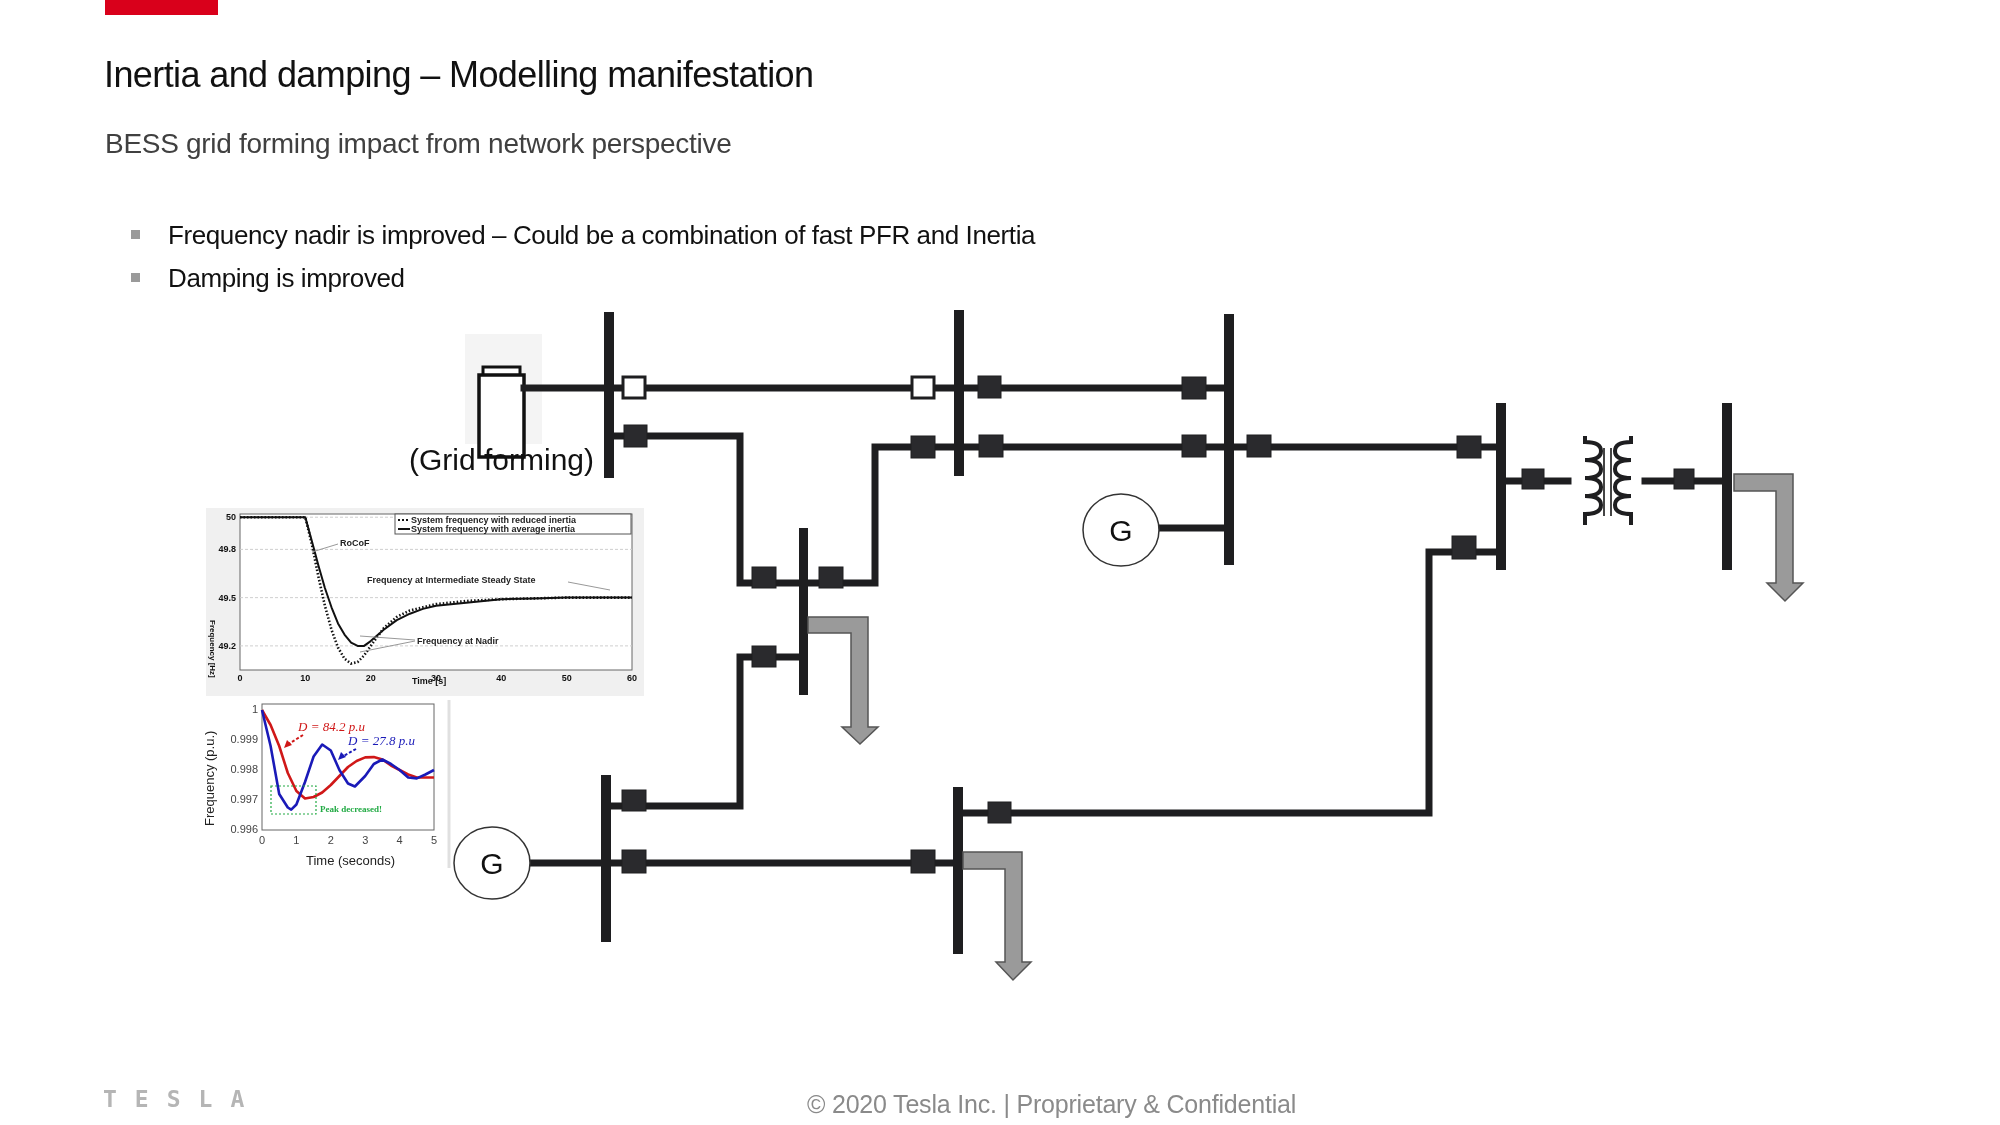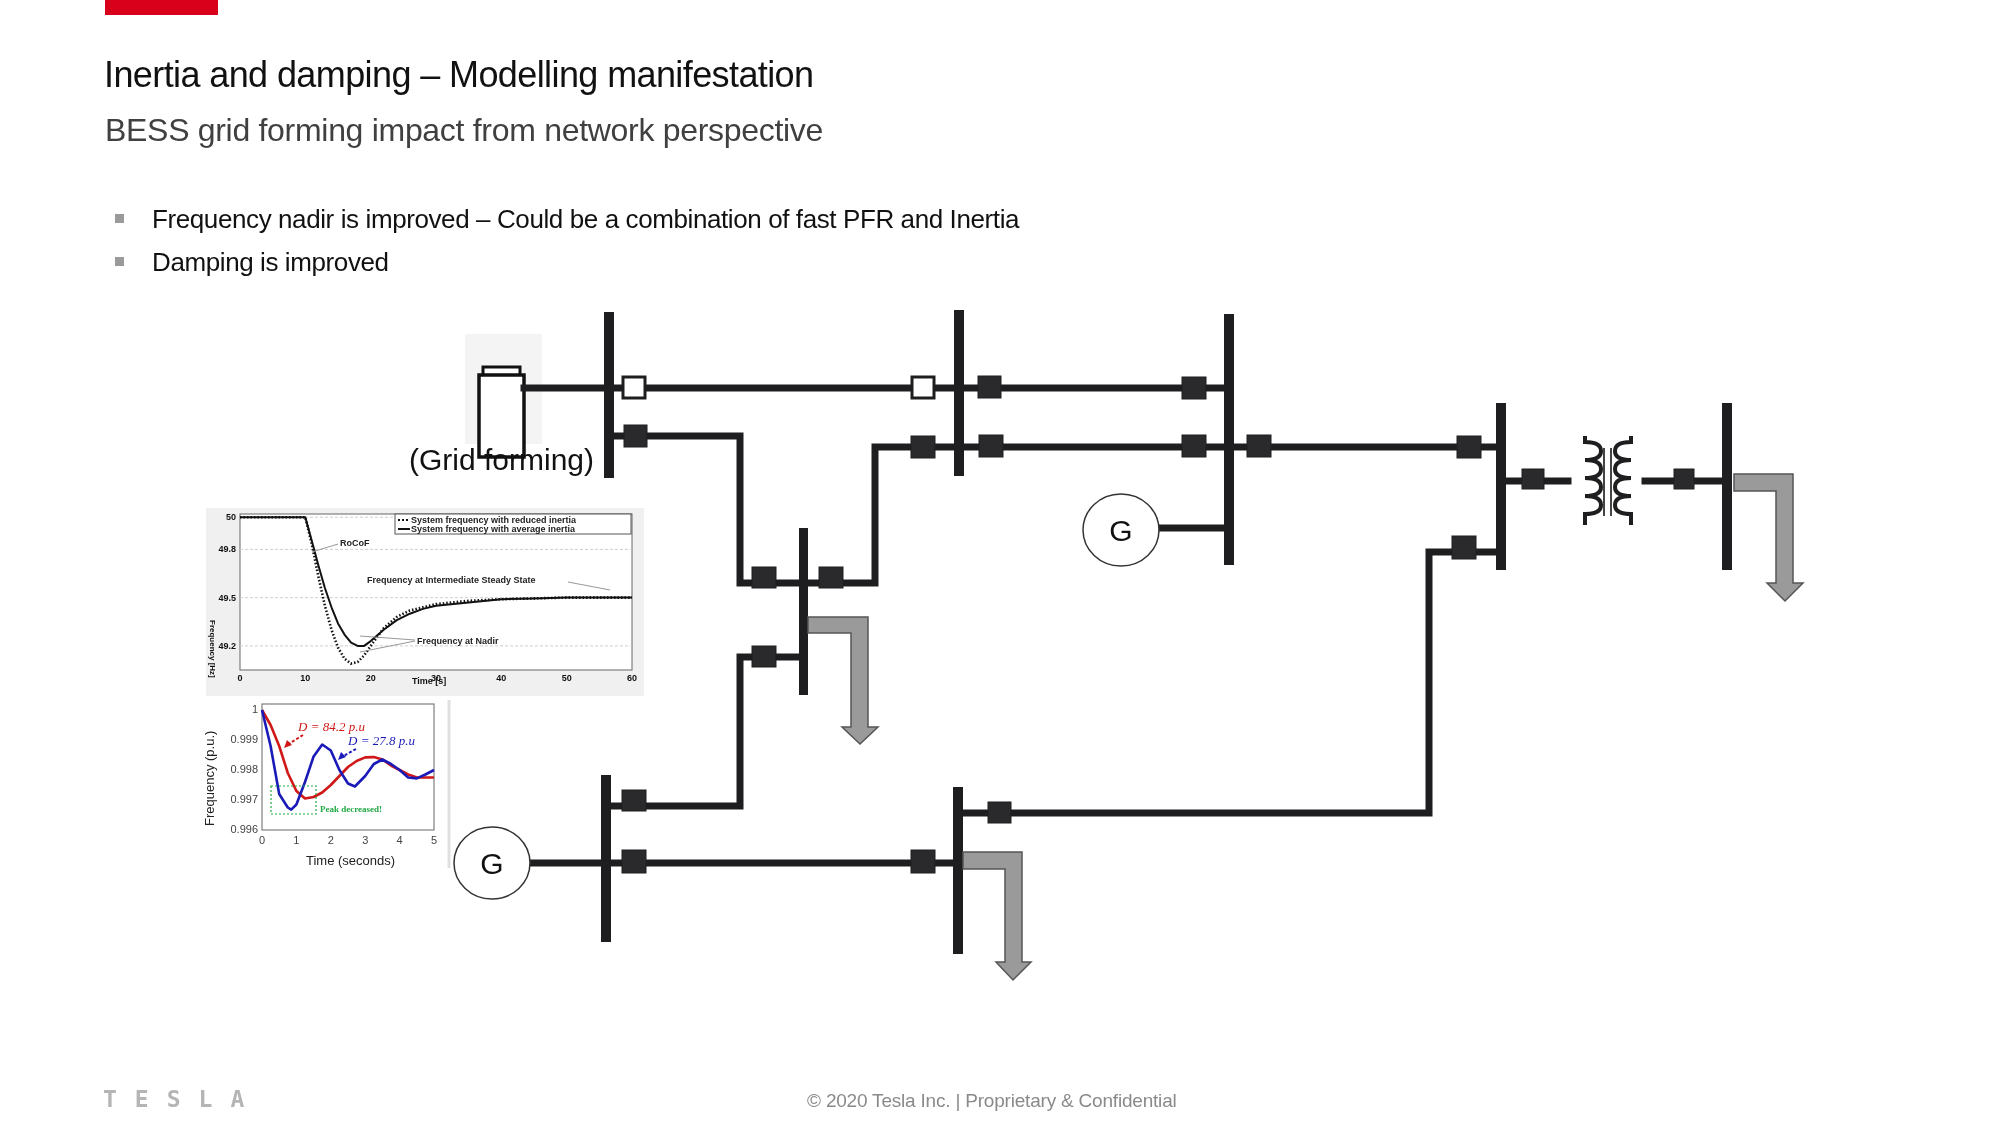--- a/index.html
+++ b/index.html
@@ -1,41 +1,41 @@
 <!DOCTYPE html>
 <html><head>
 <meta charset="utf-8">
 <style>
   html, body { margin: 0; padding: 0; background: #ffffff; }
   body { width: 2000px; height: 1125px; position: relative; overflow: hidden; font-family: "Liberation Sans", sans-serif; }
   .red-bar { position: absolute; left: 105px; top: 0; width: 113px; height: 15px; background: #d9001b; }
   .title { position: absolute; left: 104px; top: 54px; font-size: 36px; color: #111111; letter-spacing: -0.6px; white-space: nowrap; }
-  .subtitle { position: absolute; left: 105px; top: 112px; font-size: 32px; color: #404040; letter-spacing: -0.3px; white-space: nowrap; }
-  .bullets { position: absolute; left: 113px; top: 202px; margin: 0; padding: 0; list-style: none; }
+  .subtitle { position: absolute; left: 105px; top: 128px; font-size: 28px; color: #404040; letter-spacing: -0.3px; white-space: nowrap; }
+  .bullets { position: absolute; left: 113px; top: 202px; margin: 16px; padding: 0; list-style: none; }
   .bullets li { position: relative; font-size: 26px; color: #111111; height: 43px; line-height: 34px; padding-left: 39px; white-space: nowrap; letter-spacing: -0.4px; }
   .bullet-mark { position: absolute; left: 2px; top: 12px; width: 9px; height: 9px; background: #9a9a9a; }
   #diagram { position: absolute; left: 0; top: 0; }
   .bus { fill: #1e1e20; }
   .line { stroke: #1e1e20; stroke-width: 7; fill: none; stroke-linejoin: miter; stroke-linecap: square; }
   .brk-closed { fill: #2a2a2d; stroke: #1e1e20; stroke-width: 1; }
   .brk-open { fill: #ffffff; stroke: #1e1e20; stroke-width: 3; }
   .load { fill: #9a9a9a; stroke: #555555; stroke-width: 1.5; }
   .gen-circle { fill: #ffffff; stroke: #333333; stroke-width: 1.5; }
   .gen-label { font-size: 30px; fill: #111111; font-family: "Liberation Sans", sans-serif; }
   .gf-label { font-size: 30px; fill: #111111; font-family: "Liberation Sans", sans-serif; }
   .coil { stroke: #1e1e20; stroke-width: 4; fill: none; }
   .chart-bg { fill: #f0f0f0; }
   .plot-bg { fill: #ffffff; stroke: #666; stroke-width: 1; }
   .grid { stroke: #cfcfcf; stroke-width: 1; stroke-dasharray: 3 2; }
   .tick { font-family: "Liberation Sans", sans-serif; font-size: 9px; font-weight: bold; fill: #111; }
   .annot { font-family: "Liberation Sans", sans-serif; font-size: 9px; font-weight: bold; fill: #222; }
   .c2-tick { font-family: "Liberation Sans", sans-serif; font-size: 11px; fill: #444; }
   .c2-axis { font-family: "Liberation Sans", sans-serif; font-size: 13px; fill: #222; }
   .footer-logo { position: absolute; left: 103px; top: 1086px; font-family: "DejaVu Sans Mono", monospace; font-size: 23px; color: #b5b5b5; letter-spacing: 18px; font-weight: bold; }
-  .footer-text { position: absolute; left: 807px; top: 1090px; font-size: 19px; color: #8a8a8a; white-space: nowrap; letter-spacing: -0.2px; }
+  .footer-text { position: absolute; left: 807px; top: 1090px; font-size: 25px; color: #8a8a8a; white-space: nowrap; letter-spacing: -0.2px; }
 </style>
 </head>
 <body>
 
 <div class="red-bar"></div>
 <div class="title">Inertia and damping – Modelling manifestation</div>
 <div class="subtitle">BESS grid forming impact from network perspective</div>
 <ul class="bullets">
   <li><span class="bullet-mark"></span><span>Frequency nadir is improved – Could be a combination of fast PFR and Inertia</span></li>
   <li><span class="bullet-mark"></span><span>Damping is improved</span></li>

